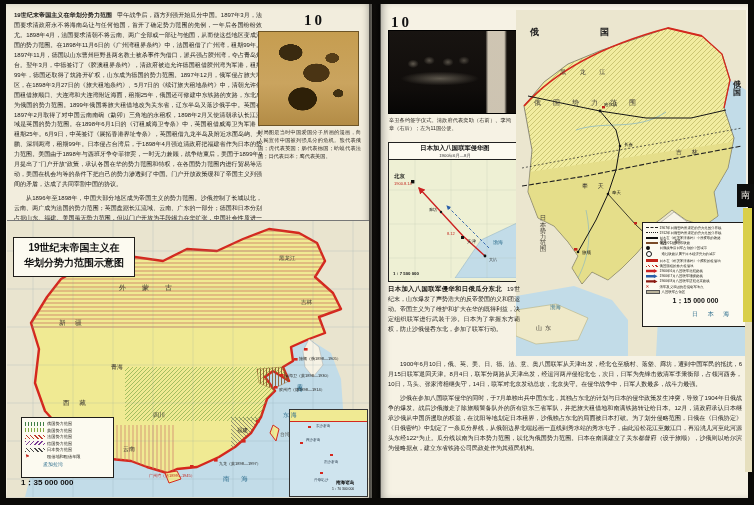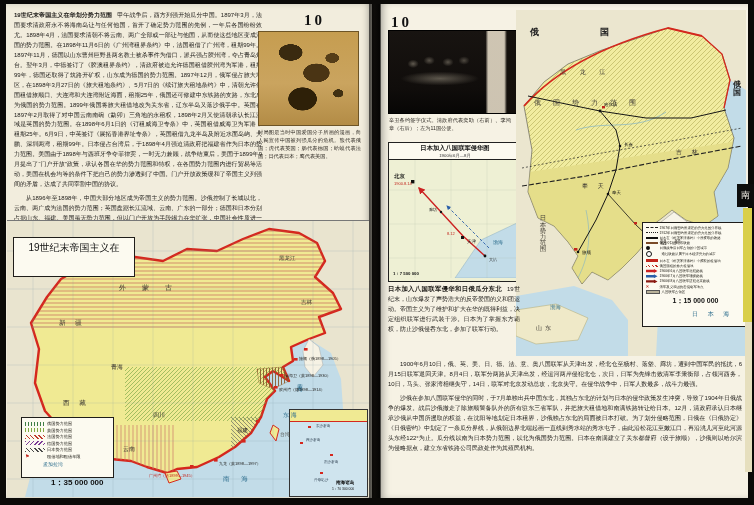--- a/index.html
+++ b/index.html
@@ -117,22 +117,23 @@
           <rect x="273" y="153" width="3.6" height="2.6"></rect>
         <rect x="267" y="165" width="3.6" height="2.6"></rect>
           <rect x="207" y="238" width="3.6" height="2.6"></rect>
         <rect x="183" y="244" width="3.6" height="2.6"></rect>
           <rect x="249" y="199" width="3.6" height="2.6"></rect>
         <rect x="297" y="127" width="3.6" height="2.6"></rect>
           <rect x="235" y="219" width="3.6" height="2.6"></rect>
       </g>
     </svg>
 
-    <div class="boxed" style="left:6px;top:16px;width:120px;height:35px;border-width:1.3px;padding-top:3px;font-weight:normal;font-size:10px;line-height:1.45;color:#111;">
+    <div class="boxed" style="left:6px;top:16px;width:120px;height:35px;border-width:1.3px;padding-top:3px;font-weight:bold;font-size:10px;line-height:1.45;color:#111;">
       <div>19世纪末帝国主义在</div>
+      <div>华划分势力范围示意图</div>
     </div>
 
     <div class="boxed" style="left:14px;top:196px;width:88px;height:56px;text-align:left;padding:3px 0 0 3px;">
       <div class="lrow">
           <span class="sw sw0"></span>
           <span class="lt">俄国势力范围</span>
         </div>
       <div class="lrow">
           <span class="sw sw1"></span>
           <span class="lt">英国势力范围</span>
@@ -147,21 +148,21 @@
         </div>
       <div class="lrow">
           <span class="sw sw4"></span>
           <span class="lt">日本势力范围</span>
         </div>
       <div class="lrow">
           <span class="sw sw5">⚑</span>
           <span class="lt">租借地和租借年限</span>
         </div>
     </div>
-    <div class="lbl scaleTxt" style="left:14px;top:256px;font-size:8px;margin-left:30px;">1：35 000 000</div>
+    <div class="lbl scaleTxt" style="left:14px;top:256px;font-size:8px;">1：35 000 000</div>
 
     <div style="position:absolute;left:282px;top:188px;width:77px;height:86px;background:#cfe4ee;border:1px solid #333;">
       <div style="position:absolute;left:0;top:0;width:77px;height:11px;background:#f0ea93;border-bottom:1.5px solid #d5271d;"></div>
       <div style="position:absolute;left:18px;top:16px;width:3px;height:2.2px;background:#d5271d;"></div>
       <div style="position:absolute;left:10px;top:32px;width:3px;height:2.2px;background:#d5271d;"></div>
       <div style="position:absolute;left:40px;top:44px;width:3px;height:2.2px;background:#d5271d;"></div>
       <div style="position:absolute;left:30px;top:62px;width:3px;height:2.2px;background:#d5271d;"></div>
       <div class="lbl" style="left:26px;top:14px;font-size:3.6px;color:#234;">东沙群岛</div>
       <div class="lbl" style="left:16px;top:28px;font-size:3.6px;color:#234;">西沙群岛</div>
       <div class="lbl" style="left:34px;top:50px;font-size:3.6px;color:#234;">南沙群岛</div>

